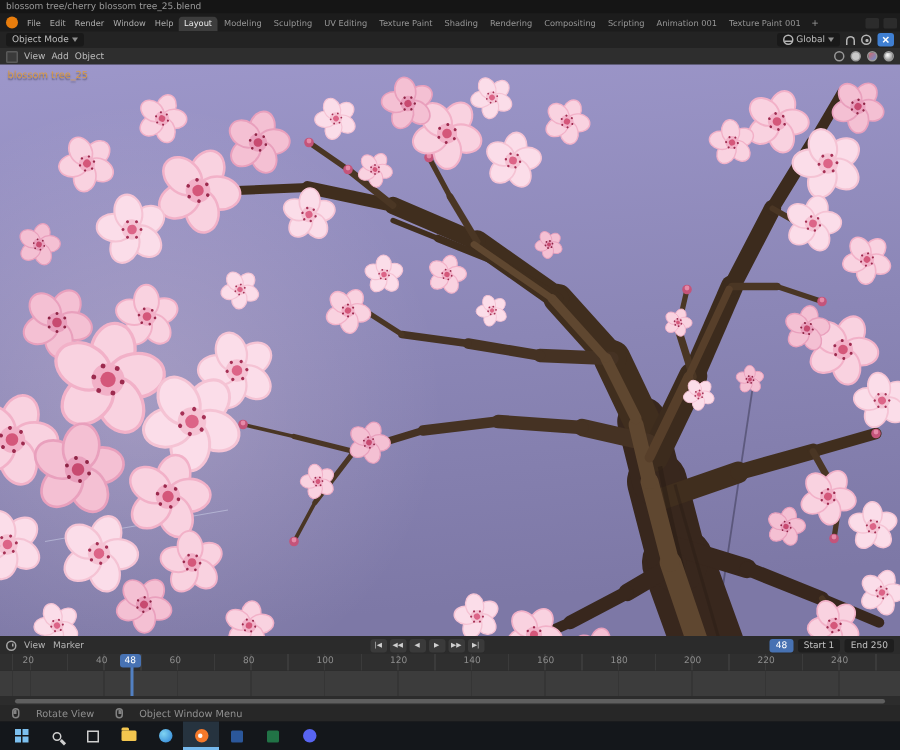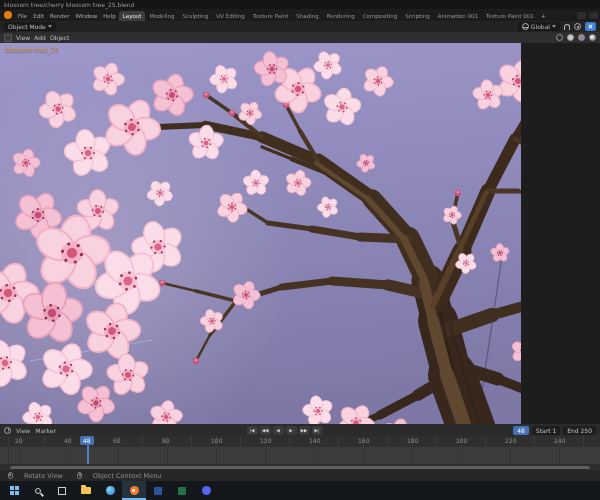--- a/index.html
+++ b/index.html
@@ -52,21 +52,21 @@
   .close-btn::after  { transform:rotate(-45deg); }
   .ico-editor { width:8px; height:8px; background:#3a3a3a; border-radius:1px;
                 border:1px solid #5a5a5a; }
   .shade { width:7px; height:7px; border-radius:50%; border:1px solid #9a9a9a; }
   .shade.wire { background:transparent; }
   .shade.solid { background:#c9c9c9; }
   .shade.mat { background:linear-gradient(135deg,#d26a6a,#6a8ed2); }
   .shade.rend { background:radial-gradient(circle at 35% 35%, #ffffff, #777777); }
 
   
-  .viewport { position:relative; width:521px; height:381px; overflow:hidden;
+  .viewport { position:relative; width:600px; height:381px; overflow:hidden;
               background:#8b86b6; }
   .viewport svg { display:block; }
   .vp-label { position:absolute; top:3px; left:5px; color:#d99a45; font-size:6.5px;
               text-shadow:0 1px 1px rgba(0,0,0,.4); }
 
   
   .tl-controls { height:12px; background:#2b2b2b; display:flex; align-items:center;
                  padding:0 4px; gap:3px; font-size:6px; color:#b5b5b5; }
   .tl-menus { display:flex; gap:5px; align-items:center; }
   .ico-clock { width:7px; height:7px; border:1px solid #a5a5a5; border-radius:50%;
@@ -1196,21 +1196,21 @@
     <div class="bar"></div>
   </div>
 
 <div class="statusbar">
   <span class="hint">
     <span class="mouse l"></span>
     <span>Rotate View</span>
   </span>
   <span class="hint">
     <span class="mouse r"></span>
-    <span>Object Context Menu</span>
+    <span>Object Window Menu</span>
   </span>
 </div>
 
 <div class="taskbar">
   <span class="tb-icon">
     <span class="win-grid">
         <span></span>
         <span></span>
         <span></span>
         <span></span>

